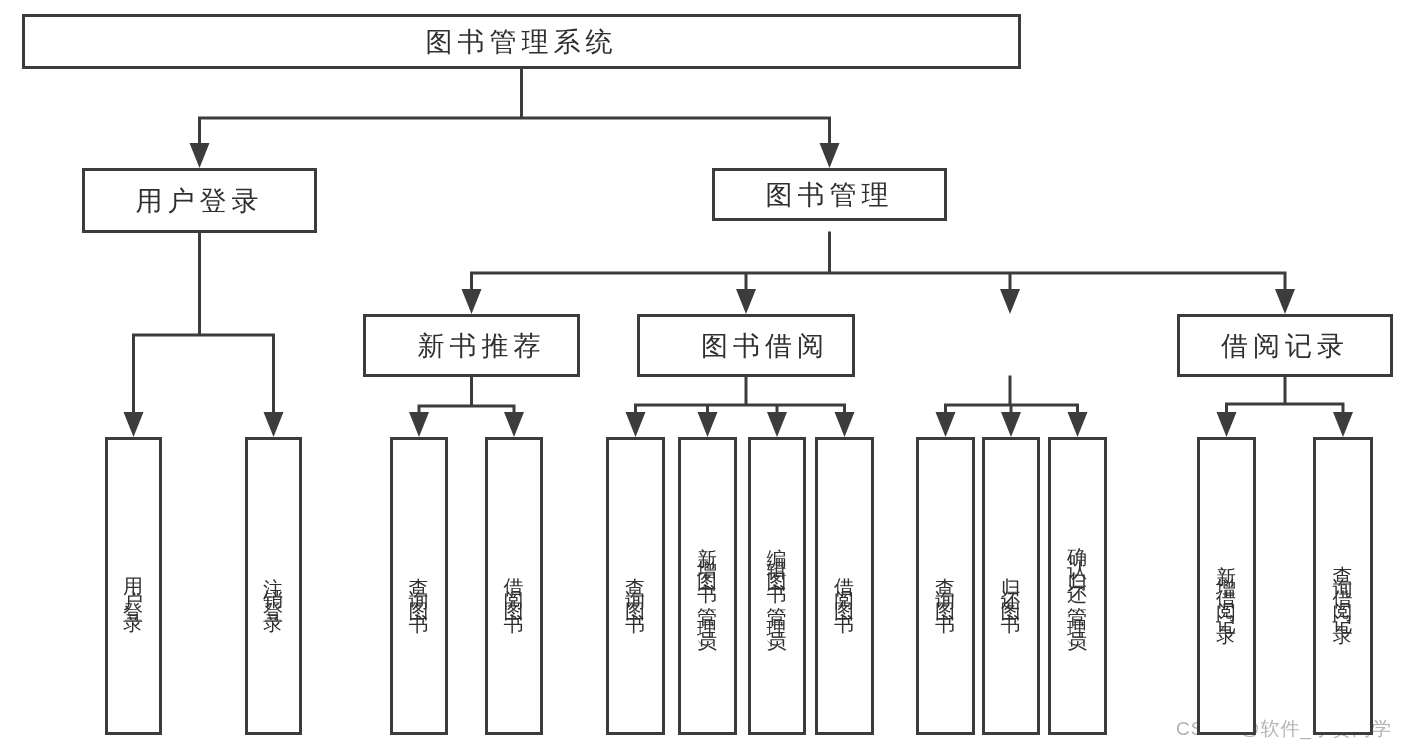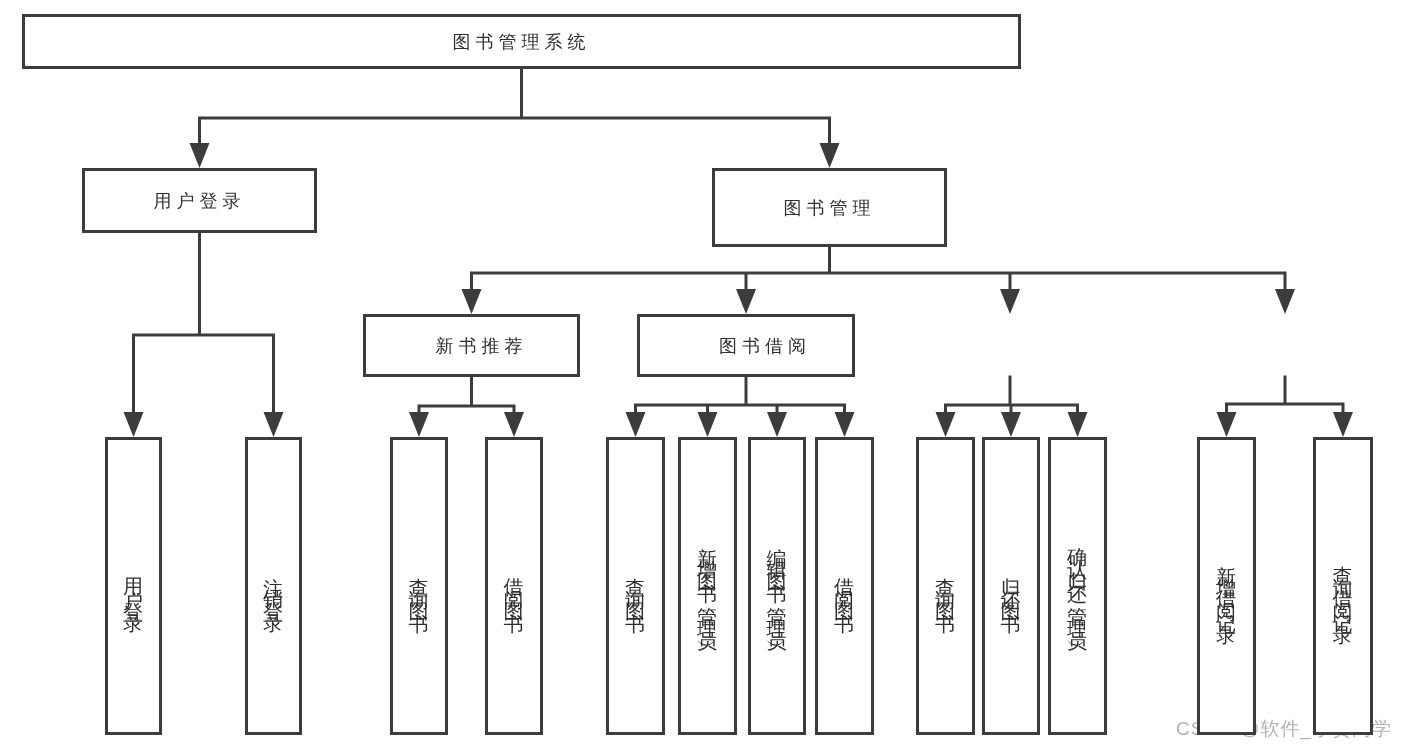--- a/index.html
+++ b/index.html
@@ -19,21 +19,21 @@
   #connectors{position:absolute;left:0;top:0;width:1405px;height:747px;}
   .node{
     position:absolute;
     box-sizing:border-box;
     background:#fff;
     border:3px solid var(--line);
     display:flex;align-items:center;justify-content:center;
   }
   .node .label{color:var(--text);}
   .node.h .label{
-    font-size:18px;
+    font-size:27px;
     letter-spacing:5px;
     white-space:nowrap;
   }
   .node.v .label{
     writing-mode:vertical-rl;
     text-orientation:mixed;
     font-size:20px;
     letter-spacing:12px;
     line-height:1;
   }
@@ -55,28 +55,31 @@
     <path id="edge-arrowheads" stroke="none" d="M189.5 143L209.5 143L199.5 168ZM819.5 143L839.5 143L829.5 168ZM123.5 412L143.5 412L133.5 437ZM263.5 412L283.5 412L273.5 437ZM461.5 289L481.5 289L471.5 314ZM736 289L756 289L746 314ZM1000 289L1020 289L1010 314ZM1275 289L1295 289L1285 314ZM409 412L429 412L419 437ZM504 412L524 412L514 437ZM625.5 412L645.5 412L635.5 437ZM697.5 412L717.5 412L707.5 437ZM767 412L787 412L777 437ZM834.5 412L854.5 412L844.5 437ZM935.5 412L955.5 412L945.5 437ZM1001 412L1021 412L1011 437ZM1067.5 412L1087.5 412L1077.5 437ZM1216.5 412L1236.5 412L1226.5 437ZM1333 412L1353 412L1343 437Z" fill="#3c3c3c"></path>
   </svg>
 
   <div id="watermark">CSDN @软件_小贺同学</div>
 <div class="node h" style="left: 22px; top: 14px; width: 999px; height: 55px;">
       <span class="label">图书管理系统</span>
     </div>
     <div class="node h" style="left: 82px; top: 168px; width: 235px; height: 65px;">
       <span class="label">用户登录</span>
     </div>
-    <div class="node h" style="left: 712px; top: 168px; width: 235px; height: 79px;">
+    <div class="node h" style="left: 712px; top: 168px; width: 235px; height: 53px;">
       <span class="label">图书管理</span>
     </div>
     <div class="node h" style="left: 363px; top: 314px; width: 217px; height: 63px; padding-left: 20px;">
       <span class="label">新书推荐</span>
     </div>
     <div class="node h" style="left: 637px; top: 314px; width: 218px; height: 63px; padding-left: 38px;">
       <span class="label">图书借阅</span>
+    </div>
+    <div class="node h" style="left: 1177px; top: 314px; width: 216px; height: 63px;">
+      <span class="label">借阅记录</span>
     </div>
     <div class="node v" style="left: 105px; top: 437px; width: 57px; height: 298px;">
       <span class="label">用户登录</span>
     </div>
     <div class="node v" style="left: 245px; top: 437px; width: 57px; height: 298px;">
       <span class="label">注销登录</span>
     </div>
     <div class="node v" style="left: 390px; top: 437px; width: 58px; height: 298px;">
       <span class="label">查询图书</span>
     </div>

